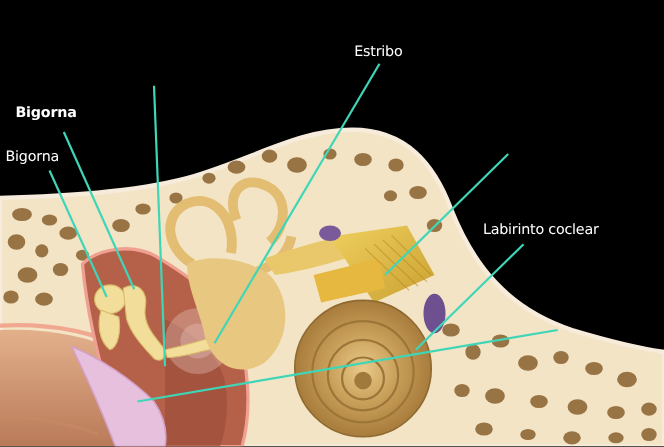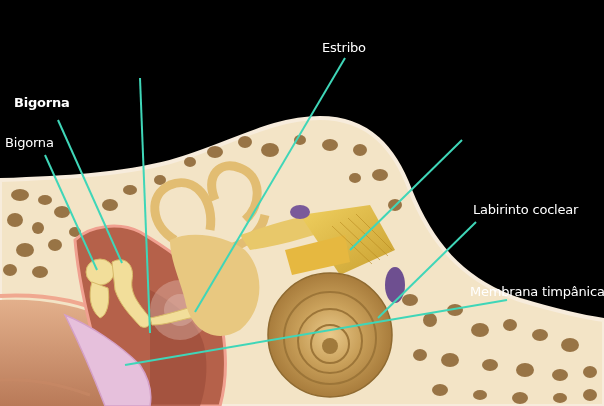--- a/index.html
+++ b/index.html
@@ -136,15 +136,14 @@
       <line x1="345" y1="58" x2="195" y2="312"></line>
       <line x1="462" y1="140" x2="350" y2="250"></line>
       <line x1="476" y1="222" x2="378" y2="318"></line>
       <line x1="507" y1="300" x2="125" y2="365"></line>
     </g>
   </svg>
 
   <div class="label" style="left:5px; top:136px;">Bigorna</div>
   <div class="label" style="left:14px; top:96px;font-weight:bold;">Bigorna</div>
   <div class="label" style="left:322px; top:41px;">Estribo</div>
-  <div class="label" style="left:473px; top:203px;">Labirinto coclear</div>
-  <div class="label" style="left:470px; top:285px;">Membrana timpânica</div>
+  <div class="label" style="left:439px; top:203px;">Labirinto coclear</div>
 </div>
 
 </body></html>

